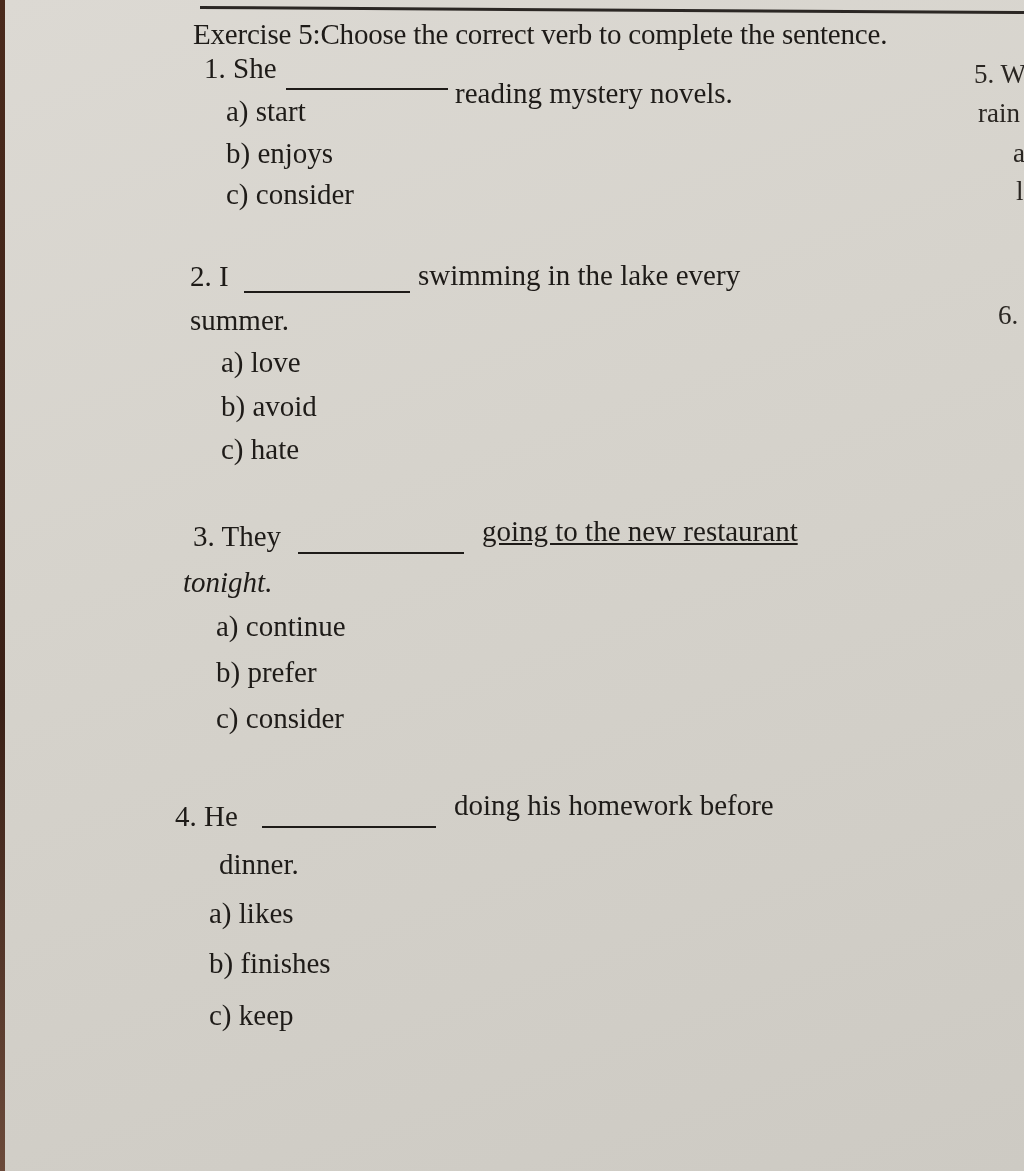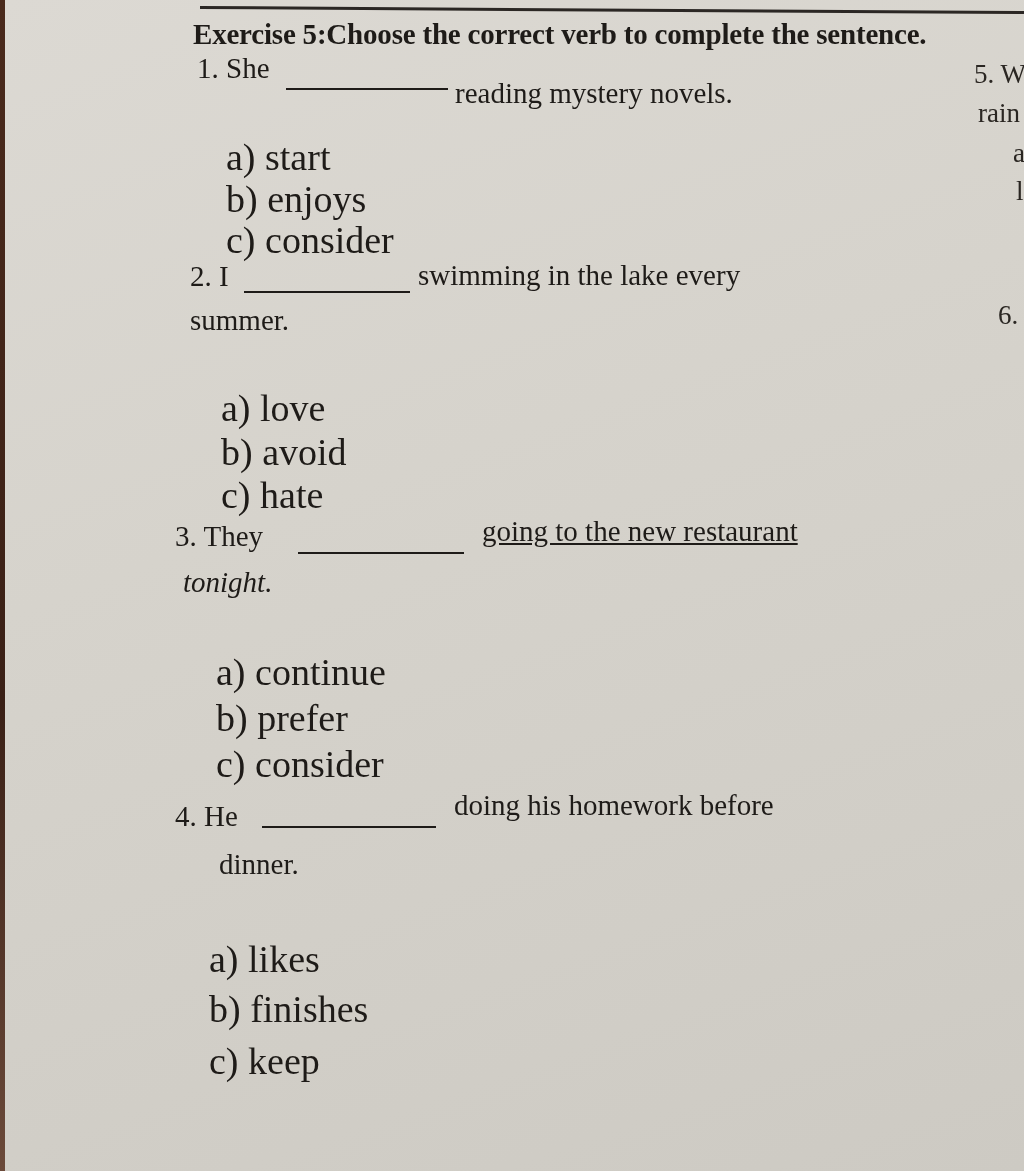--- a/index.html
+++ b/index.html
@@ -11,59 +11,59 @@
   }
   .edge {
     position: absolute; left: 0; top: 0; width: 5px; height: 1171px;
     background: linear-gradient(180deg, #4a2a1c, #3a2016 60%, #6b4a3a);
   }
   .topline {
     position: absolute; left: 200px; top: 6px; width: 824px; height: 3px;
     background: #2b2724; transform: rotate(0.35deg); transform-origin: left;
   }
   .abs { position: absolute; white-space: nowrap; }
-  .title { font-weight: bold; font-size: 29px; left: 193px; top: 18px; letter-spacing: -0.2px; }
+  .title { font-weight: normal; font-size: 29px; left: 193px; top: 18px; letter-spacing: -0.2px; }
   .q { font-size: 29px; }
-  .opt { font-size: 38px; margin-top: 40px; }
+  .opt { font-size: 29px; }
   .blank {
     display: inline-block; border-bottom: 2px solid #1e1b18; height: 0;
     vertical-align: baseline;
   }
   .side { font-size: 27px; color: #2a2622; }
 </style>
 </head>
 <body>
 
 <div class="edge"></div>
 <div class="topline"></div>
 
 <div class="abs title">Exercise 5:Choose the correct verb to complete the sentence.</div>
 
-<div class="abs q" style="left:197px; top:52px;">
+<div class="abs q" style="left:204px; top:52px;">
   <span>1.</span>
   <span>She</span>
 </div>
 <div class="abs blank" style="left:286px; top:88px; width:162px;"></div>
 <div class="abs q" style="left:455px; top:77px;">reading mystery novels.</div>
 <div class="abs opt" style="left:226px; top:95px;">a) start</div>
 <div class="abs opt" style="left:226px; top:137px;">b) enjoys</div>
 <div class="abs opt" style="left:226px; top:178px;">c) consider</div>
 
 <div class="abs q" style="left:190px; top:260px;">
   <span>2.</span>
   <span>I</span>
 </div>
 <div class="abs blank" style="left:244px; top:291px; width:166px;"></div>
 <div class="abs q" style="left:418px; top:259px;font-family:Liberation Serif, serif;">swimming in the lake every</div>
 <div class="abs q" style="left:190px; top:304px;">summer.</div>
 <div class="abs opt" style="left:221px; top:346px;">a) love</div>
 <div class="abs opt" style="left:221px; top:390px;">b) avoid</div>
 <div class="abs opt" style="left:221px; top:433px;">c) hate</div>
 
-<div class="abs q" style="left:175px; top:520px;">
+<div class="abs q" style="left:193px; top:520px;">
   <span>3.</span>
   <span>They</span>
 </div>
 <div class="abs blank" style="left:298px; top:552px; width:166px;"></div>
 <div class="abs q" style="left:482px; top:515px;text-decoration:underline;">going to the new restaurant</div>
 <div class="abs q" style="left:183px; top:566px;font-style:italic;">tonight.</div>
 <div class="abs opt" style="left:216px; top:610px;">a) continue</div>
 <div class="abs opt" style="left:216px; top:656px;">b) prefer</div>
 <div class="abs opt" style="left:216px; top:702px;">c) consider</div>
 

